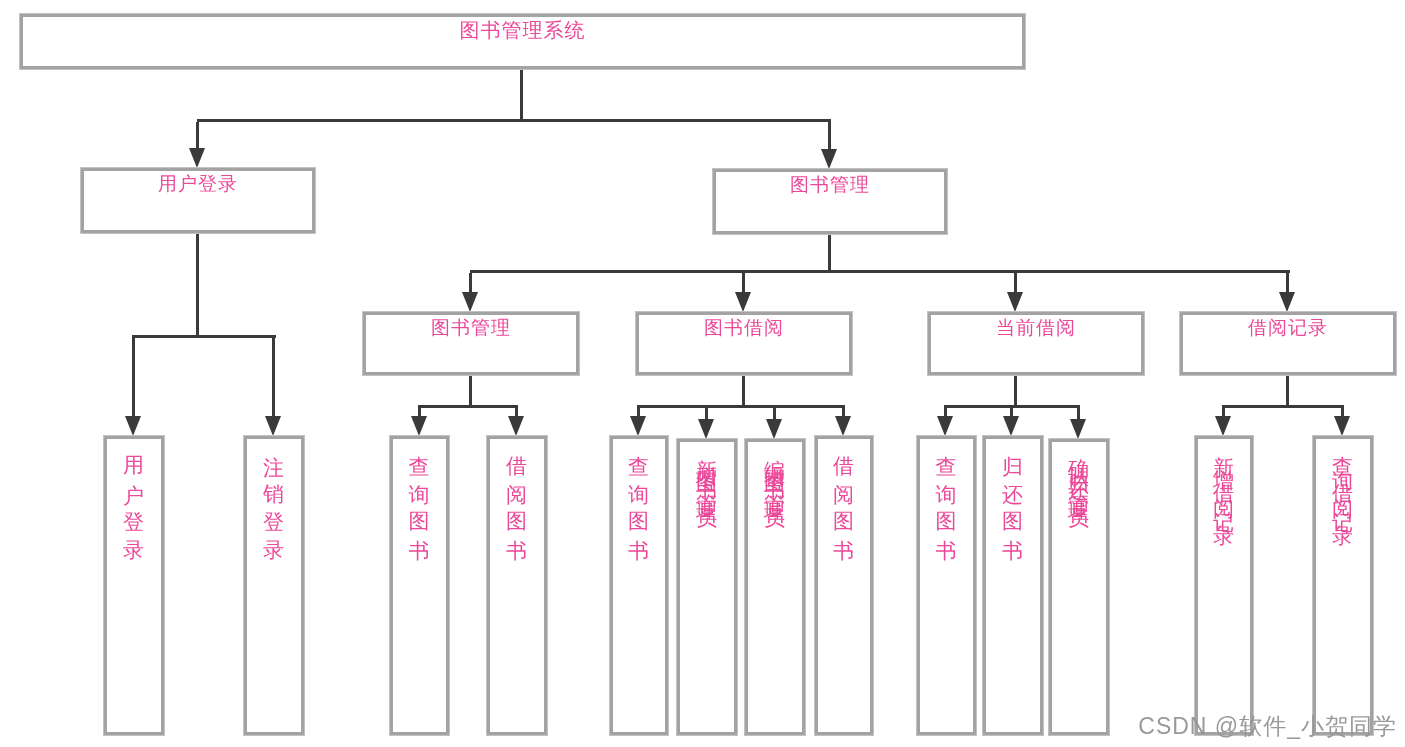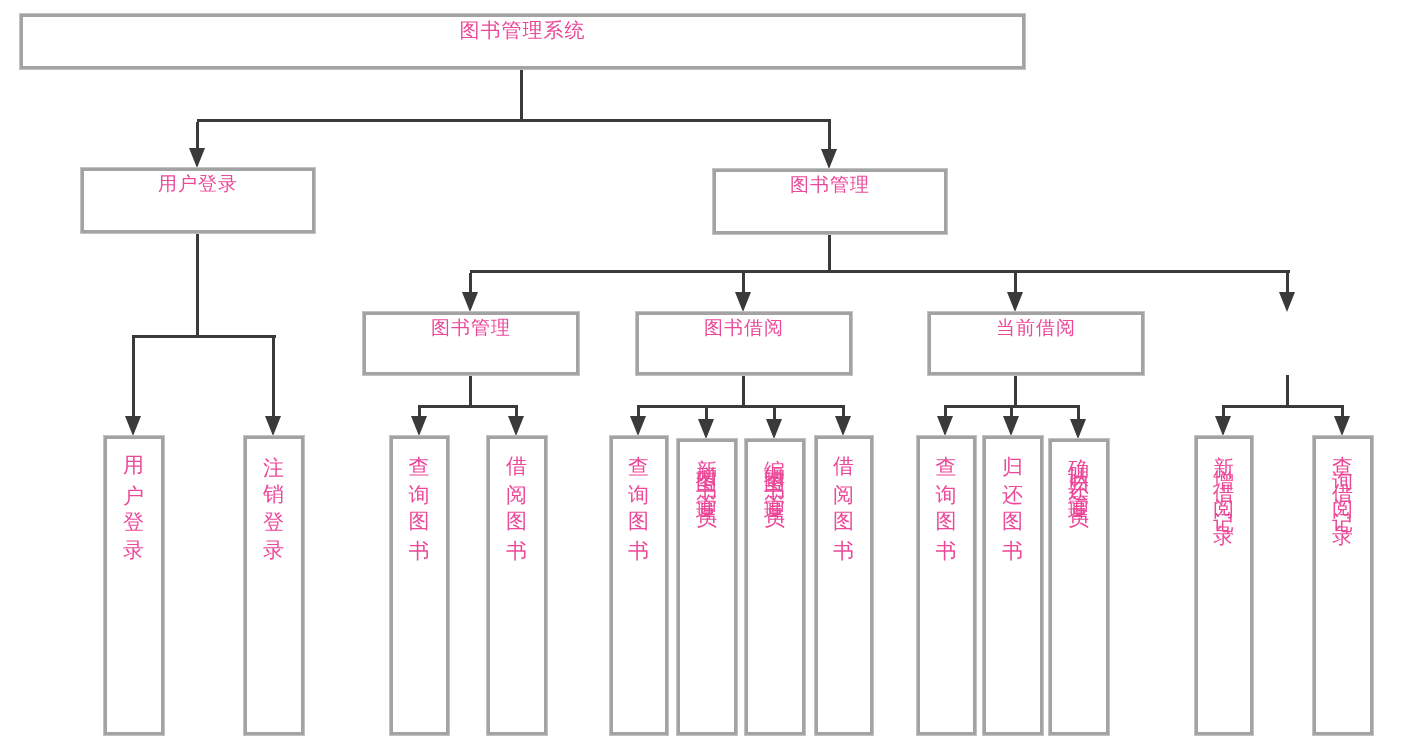--- a/index.html
+++ b/index.html
@@ -54,20 +54,23 @@
 
   <div class="node hnode" style="left:363px;top:312px;width:216px;height:63px;">
     <span>图书管理</span>
   </div>
   <div class="node hnode" style="left:636px;top:312px;width:216px;height:63px;">
     <span>图书借阅</span>
   </div>
   <div class="node hnode" style="left:908px;top:312px;width:216px;height:63px;margin-left:20px;">
     <span>当前借阅</span>
   </div>
+  <div class="node hnode" style="left:1180px;top:312px;width:216px;height:63px;">
+    <span>借阅记录</span>
+  </div>
 
   <div class="node vnode" style="left:104px;top:436px;width:60px;height:299px;">
     <span class="vlabel sp-wide">用户登录</span>
   </div>
   <div class="node vnode" style="left:244px;top:436px;width:60px;height:299px;">
     <span class="vlabel sp-wide">注销登录</span>
   </div>
 
   <div class="node vnode" style="left:390px;top:436px;width:59px;height:299px;">
     <span class="vlabel sp-wide">查询图书</span>
@@ -99,20 +102,21 @@
     <span class="vlabel sp-tight">确认归还（管理员）</span>
   </div>
 
   <div class="node vnode" style="left:1195px;top:436px;width:58px;height:299px;">
     <span class="vlabel sp-mid">新增借阅记录</span>
   </div>
   <div class="node vnode" style="left:1313px;top:436px;width:60px;height:299px;">
     <span class="vlabel sp-mid">查询借阅记录</span>
   </div>
 
+  <div class="watermark">CSDN @软件_小贺同学</div>
 <div class="vline" style="left: 520px; top: 69px; height: 53px;"></div>
     <div class="vline" style="left: 196px; top: 122px; height: 30px;"></div>
     <div class="vline" style="left: 828px; top: 122px; height: 31px;"></div>
     <div class="vline" style="left: 196px; top: 233px; height: 102px;"></div>
     <div class="vline" style="left: 132px; top: 335px; height: 83px;"></div>
     <div class="vline" style="left: 272px; top: 335px; height: 83px;"></div>
     <div class="vline" style="left: 828px; top: 235px; height: 38px;"></div>
     <div class="vline" style="left: 469px; top: 273px; height: 21px;"></div>
     <div class="vline" style="left: 742px; top: 273px; height: 21px;"></div>
     <div class="vline" style="left: 1014px; top: 273px; height: 21px;"></div>

